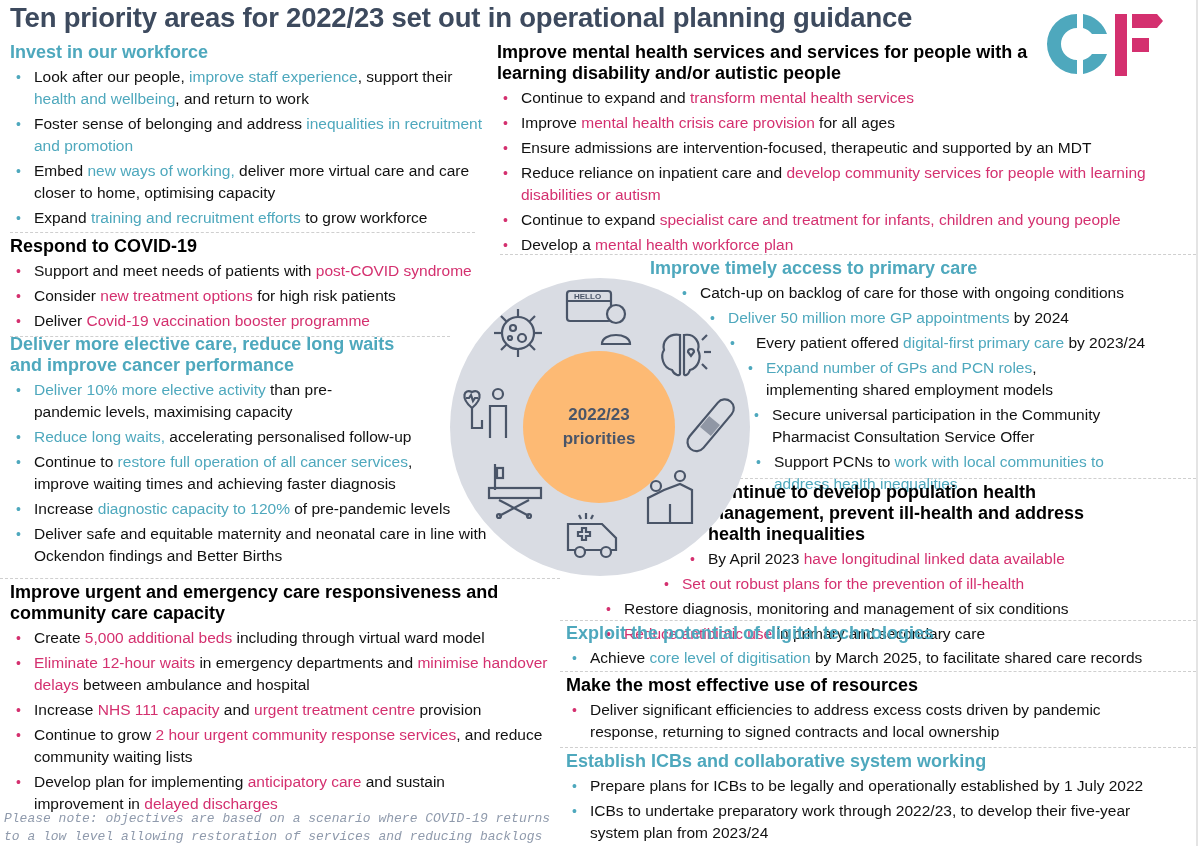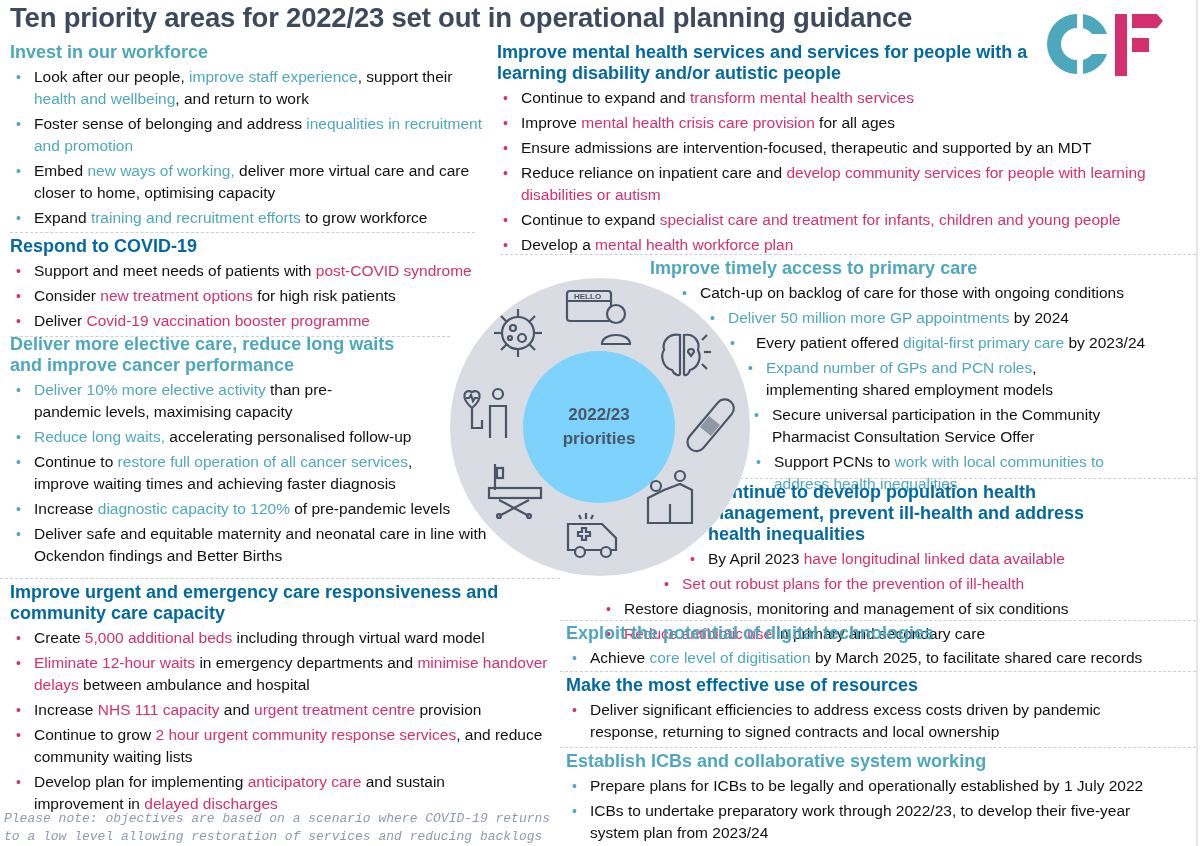--- a/index.html
+++ b/index.html
@@ -4,32 +4,32 @@
 <style>
   html, body { margin:0; padding:0; }
   body { width:1200px; height:846px; background:#ffffff; position:relative; overflow:hidden;
          font-family:"Liberation Sans", sans-serif; color:#111; }
   .frame-right { position:absolute; left:1196px; top:0; width:2px; height:846px; background:#e4e4e4; }
   .title { position:absolute; left:10px; top:2px; font-size:27.5px; font-weight:bold; color:#3d4a5e;
            white-space:nowrap; letter-spacing:-0.2px; }
   .sec { position:absolute; }
   .h { font-weight:bold; font-size:18px; line-height:21px; }
   .teal { color:#4ea8bd; }
-  .pink { color:#0369a1; }
+  .pink { color:#000000; }
   ul { list-style:none; margin:0; padding:0; }
   li { position:relative; font-size:15.5px; line-height:22px; padding-left:24px; margin-top:3px; }
   li::before { content:"•"; position:absolute; left:6px; top:0; font-size:14px; }
   .b-teal li::before { color:#4ea8bd; }
   .b-pink li::before { color:#d4306f; }
   .hl-t { color:#4ea8bd; }
   .hl-p { color:#d4306f; }
   .dash { position:absolute; height:0; border-top:1px dashed #cfcfcf; }
   .note { position:absolute; left:4px; top:810px; font-size:13px; line-height:18px; font-style:italic; color:#8f9aac; width:560px;font-family:Liberation Mono, monospace; }
   .ring { position:absolute; left:450px; top:278px; width:300px; height:298px; border-radius:50%; background:#d9dce3; }
-  .hole { position:absolute; left:523px; top:351px; width:152px; height:152px; border-radius:50%; background:#7dd3fc;
+  .hole { position:absolute; left:523px; top:351px; width:152px; height:152px; border-radius:50%; background:#fdba74;
           display:flex; align-items:center; justify-content:center; text-align:center; }
   .hole span { font-weight:bold; font-size:17px; line-height:24px; color:#4a5568; }
   .icon { position:absolute; }
   .icon svg { display:block; }
   .logo { position:absolute; left:1045px; top:10px; }
 </style>
 </head>
 <body>
 
 <div class="frame-right"></div>

